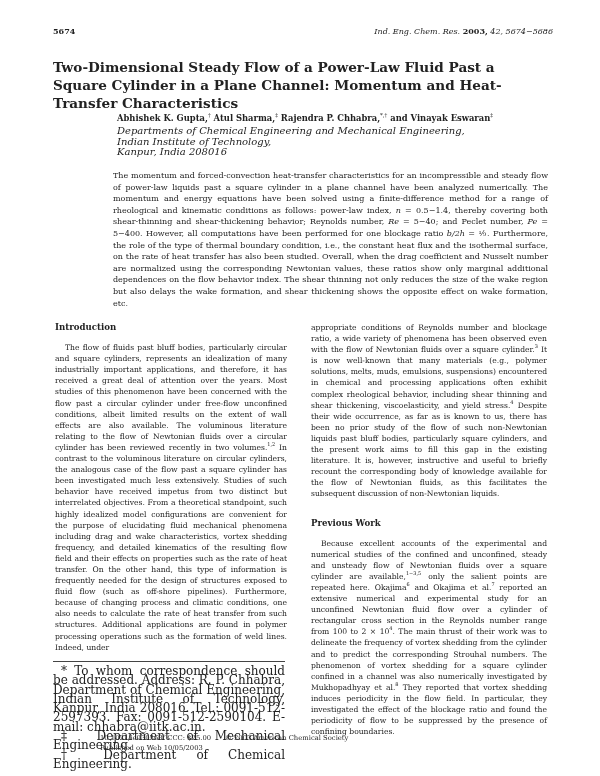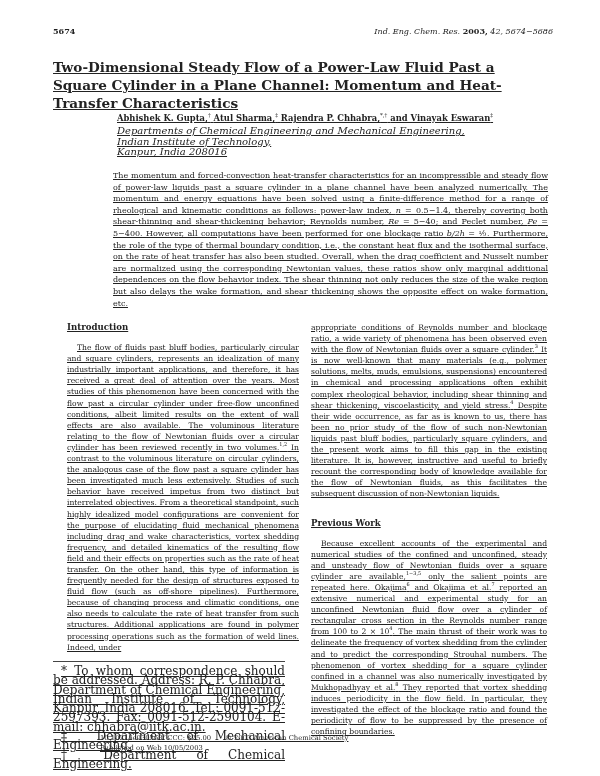--- a/index.html
+++ b/index.html
@@ -1,29 +1,29 @@
 <!DOCTYPE html>
 <html><head>
 <meta charset="utf-8">
 <style>
   html, body { margin: 0; padding: 0; background: #ffffff; }
   body { width: 600px; height: 776px; position: relative; overflow: hidden;
          font-family: "DejaVu Serif", "Liberation Serif", serif; color: #222; }
-  .abs { position: absolute; text-decoration: underline; }
+  .abs { position: absolute; }
   .running-head { top: 26px; left: 53px; width: 500px; height: 12px; font-size: 8px; }
   .page-num { position: absolute; left: 0; top: 0; font-weight: bold; }
   .journal { position: absolute; left: 0; right: 0; top: 0; text-align: right; font-style: italic; }
   .journal b { font-style: normal; }
   .title { top: 58px; left: 53px; width: 500px; font-size: 13.6px; font-weight: bold; line-height: 18px; color: #222; }
   .authors { top: 112px; left: 117px; width: 470px; font-size: 8.4px; font-weight: bold; line-height: 12px; }
   .authors sup { font-size: 5.5px; font-weight: normal; }
   .affil { top: 126px; left: 117px; width: 380px; font-size: 10px; font-style: italic; line-height: 10.5px; }
   .abstract { top: 170px; left: 113px; width: 435px; font-size: 8px; line-height: 11.6px; text-align: justify; }
   .col { top: 322px; width: 232px; font-size: 7.6px; line-height: 11.1px; text-align: justify; }
-  .col-left { left: 67px; }
+  .col-left { left: 55px; }
   .col-right { left: 311px; width: 236px; }
   .sec-head { font-weight: bold; font-size: 8.6px; margin: 0 0 9px 0; }
   .para { margin: 0; text-indent: 10px; }
   .para.noindent { text-indent: 0; }
   sup { font-size: 5px; vertical-align: super; line-height: 0; }
   i { font-style: italic; }
   .sec-gap { height: 18px; }
   .footnote-rule { top: 661px; left: 53px; width: 232px; height: 0; border-top: 1px solid #444; }
   .footnotes { top: 667px; left: 53px; width: 232px; font-size: 12px; line-height: 9.3px; text-align: justify; }
   .footnotes p { margin: 0; text-indent: 8px; }

